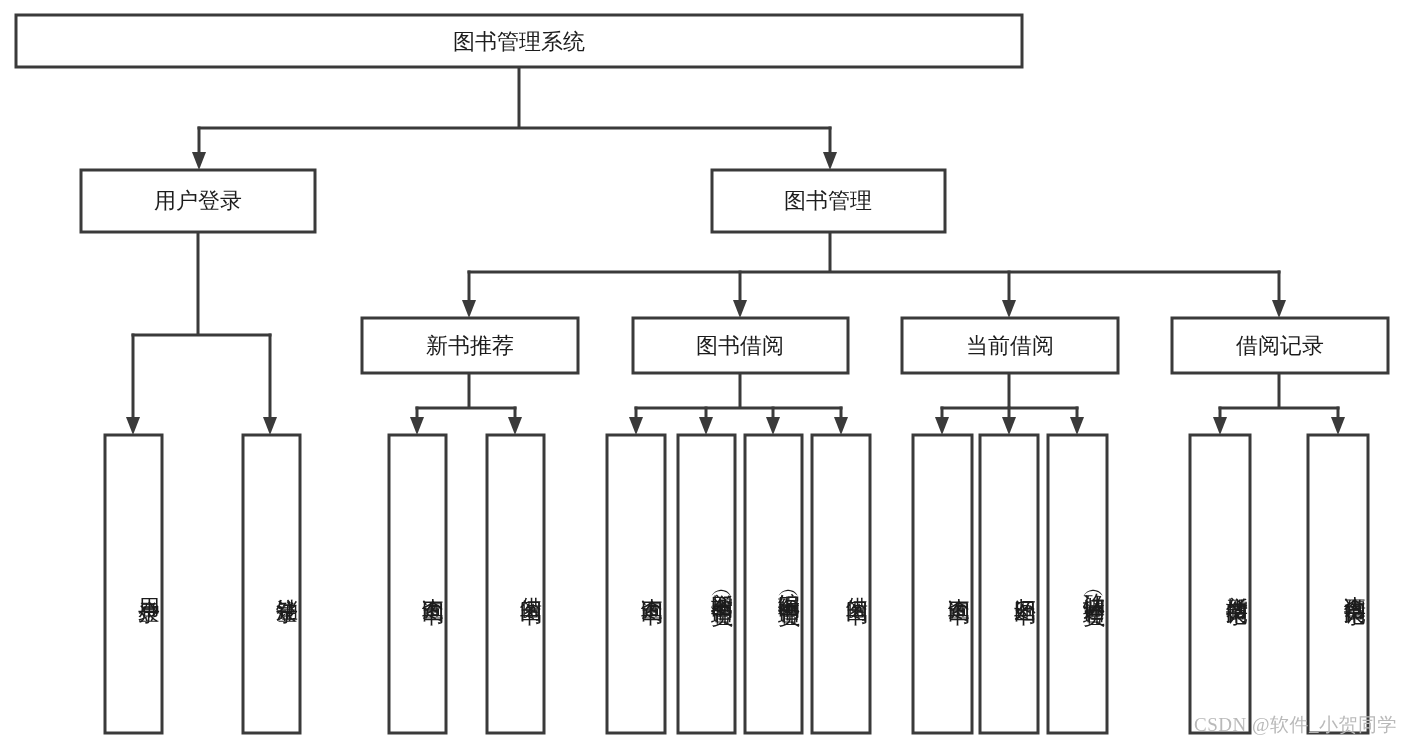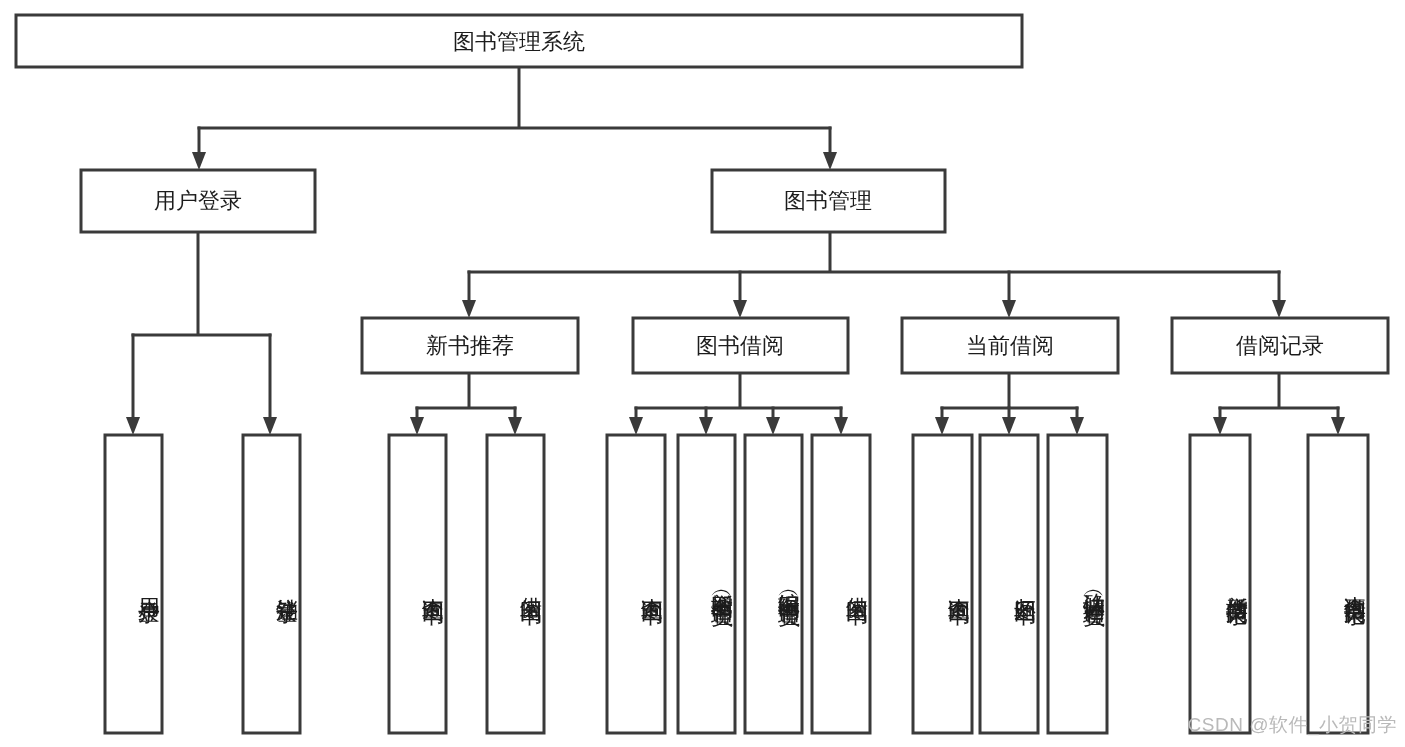--- a/index.html
+++ b/index.html
@@ -59,21 +59,21 @@
     display: flex;
     align-items: flex-start;
     justify-content: center;
     white-space: nowrap;
     pointer-events: none;
   }
   .watermark {
     position: absolute;
     right: 8px;
     bottom: 4px;
-    font-family: Liberation Sans, sans-serif;
+    font-family: Liberation Serif, serif;
     font-size: 19px;
     color: #b9b9b9;
     letter-spacing: 0.5px;
     white-space: nowrap;
   }
 </style>
 </head>
 <body>
 
 <div id="stage">

